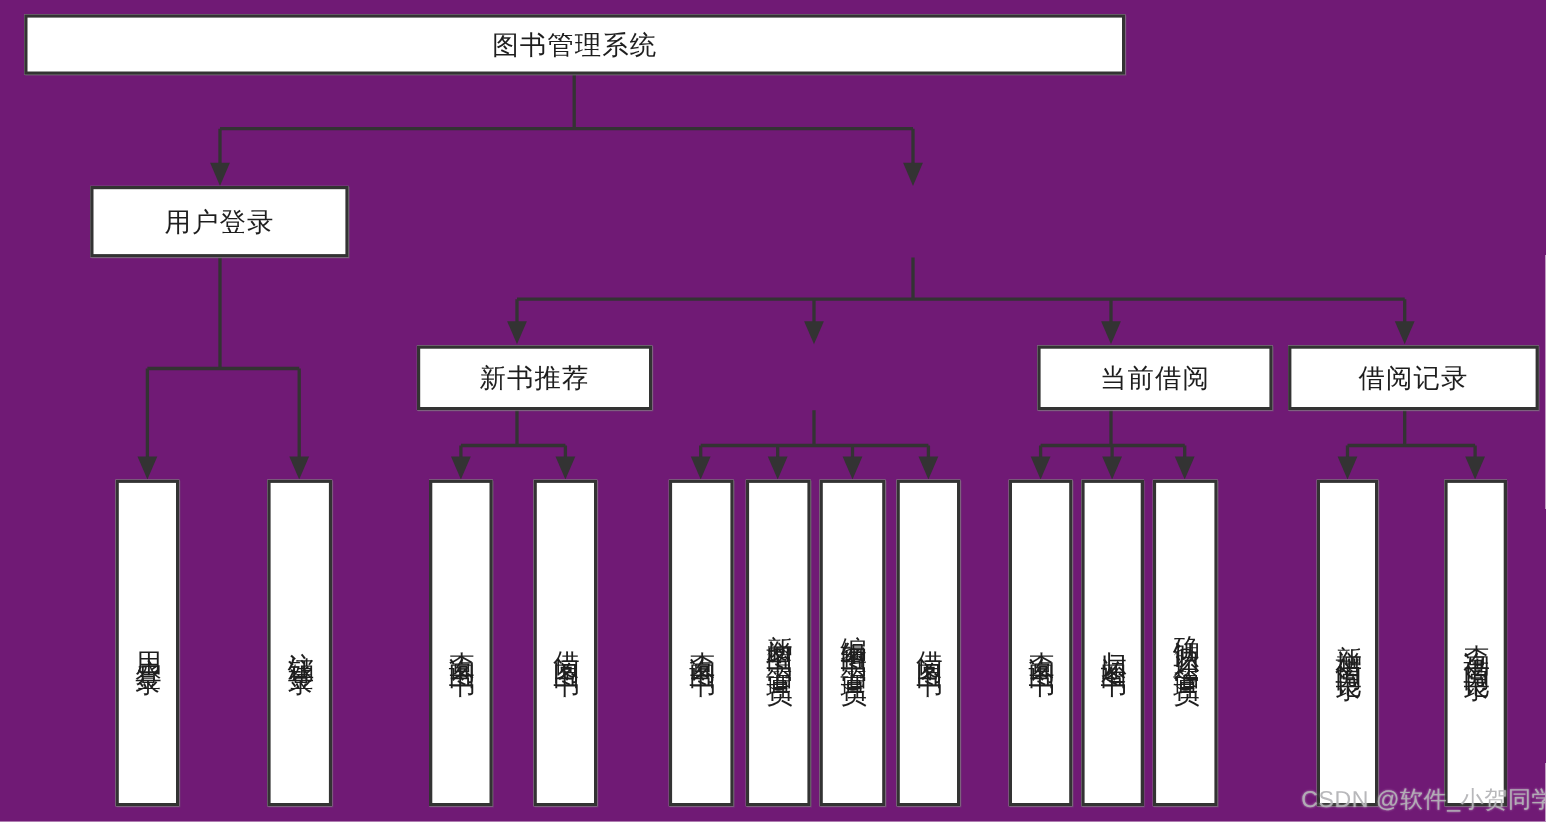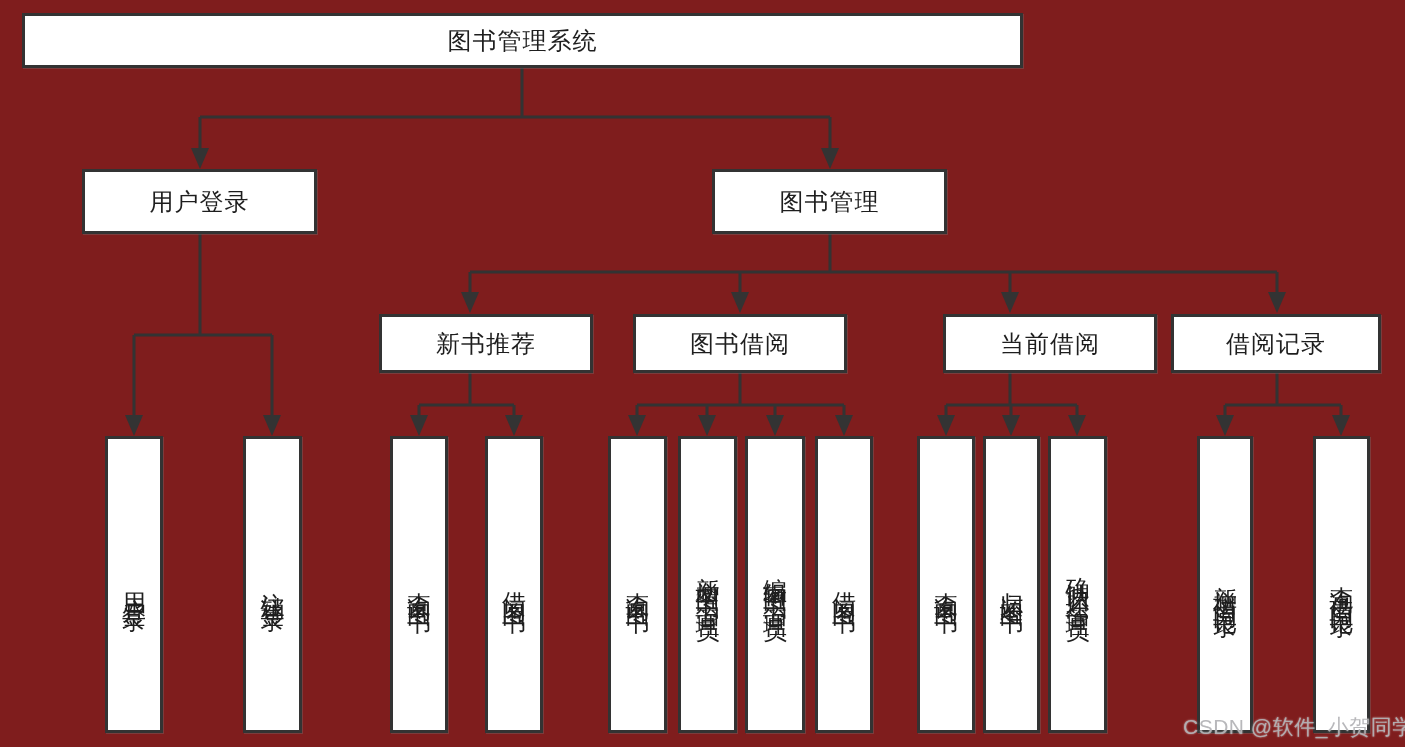--- a/index.html
+++ b/index.html
@@ -1,20 +1,20 @@
 <!DOCTYPE html>
 <html><head>
 <meta charset="utf-8">
 <style>
   html, body { margin: 0; padding: 0; background: #ffffff; }
   #canvas {
     position: relative;
     width: 1405px;
     height: 747px;
-    background: #7f1d1d;
+    background: #701a75;
     font-family: "Liberation Sans", "DejaVu Sans", sans-serif;
     overflow: hidden;
   }
   #connector-layer {
     position: absolute;
     left: 0; top: 0;
     width: 1405px; height: 747px;
   }
   .box {
     position: absolute;
@@ -97,34 +97,28 @@
     <polygon class="arrow" points="1332,415 1350,415 1341,436"></polygon>
   </svg>
 
   <div class="box" style="left:22px; top:13px; width:1001px; height:55px;">
     <span>图书管理系统</span>
   </div>
 
   <div class="box" style="left:82px; top:169px; width:235px; height:65px;">
     <span>用户登录</span>
   </div>
-  <div class="box" style="left:712px; top:169px; width:235px; height:65px;">
-    <span>图书管理</span>
-  </div>
 
   <div class="box" style="left:379px; top:314px; width:214px; height:59px;">
     <span>新书推荐</span>
   </div>
-  <div class="box" style="left:633px; top:314px; width:214px; height:59px;">
-    <span>图书借阅</span>
-  </div>
   <div class="box" style="left:903px; top:314px; width:214px; height:59px;margin-left:40px;">
     <span>当前借阅</span>
   </div>
-  <div class="box" style="left:1171px; top:314px; width:210px; height:59px;">
+  <div class="box" style="left:1171px; top:314px; width:228px; height:59px;">
     <span>借阅记录</span>
   </div>
 
   <div class="box leaf" style="left:105px; width:58px;">
     <span class="vtext">用户登录</span>
   </div>
   <div class="box leaf" style="left:243px; width:59px;">
     <span class="vtext">注销登录</span>
   </div>
 

